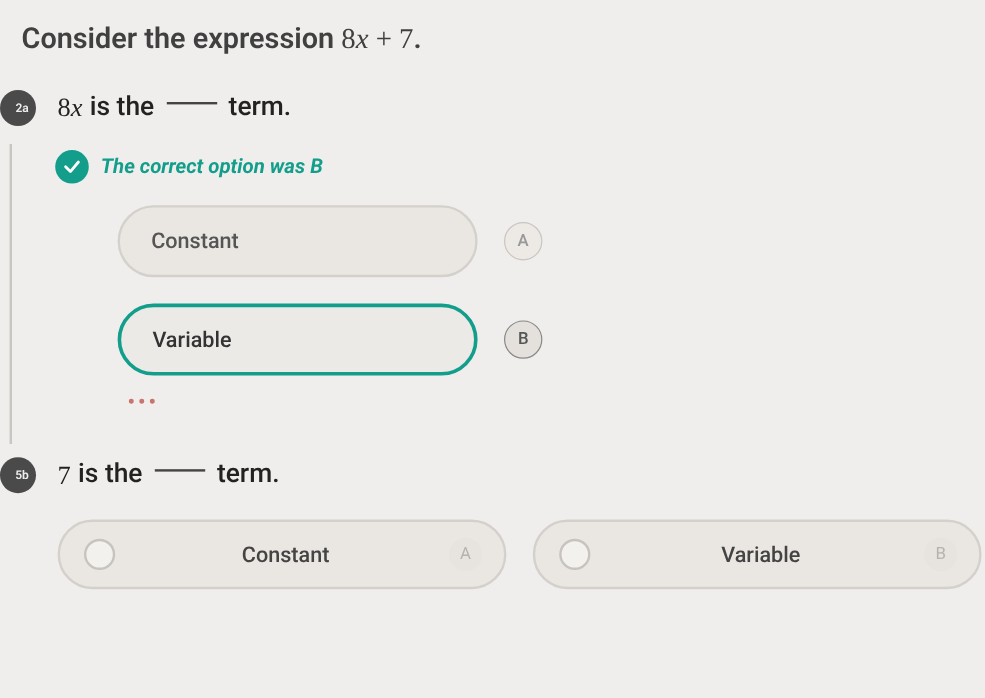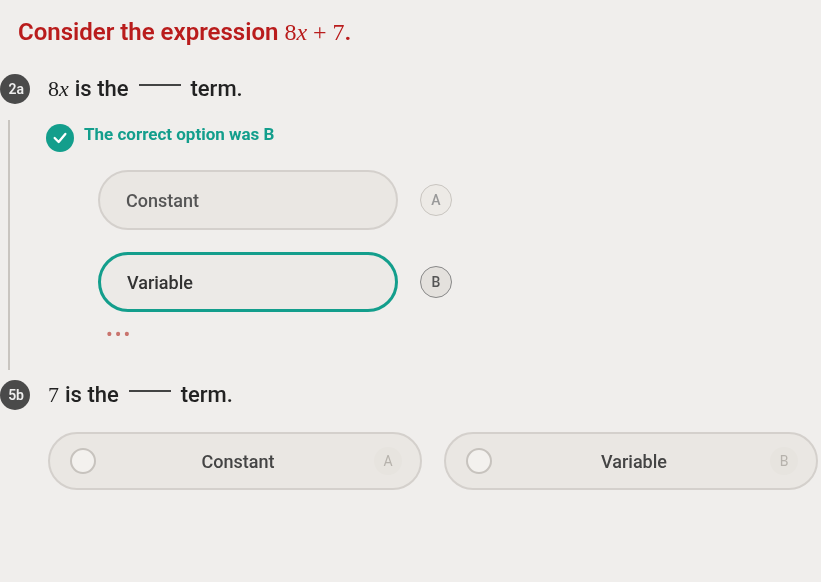--- a/index.html
+++ b/index.html
@@ -11,63 +11,64 @@
     overflow: hidden;
     color: #2a2a2a;
     position: relative;
   }
   .content {
     padding: 18px 0 0 18px;
   }
   .title {
     font-size: 24px;
     font-weight: 600;
-    color: #b91c1c;
+    color: #404040;
     margin-bottom: 28px;
   }
   .title .expr { font-family: Georgia, 'Times New Roman', serif; font-weight: 400; }
   .title .expr i { font-style: italic; }
   .section {
     position: relative;
     margin-bottom: 34px;
   }
   .badge {
     position: absolute;
     left: -18px;
     top: 0;
     width: 30px; height: 30px;
     background: #4a4a4a;
     color: #eee;
     border-radius: 50%;
     display: flex; align-items: center; justify-content: flex-end;
-    font-size: 14px; font-weight: 600;
+    font-size: 10px; font-weight: 600;
     padding-right: 6px;
   }
   .q-text {
     font-size: 22px;
     font-weight: 500;
     color: #222;
     padding-left: 30px;
     display: flex; align-items: center; gap: 6px;
     min-height: 30px;
     line-height: 30px;
   }
   .q-text .expr { font-family: Georgia,'Times New Roman',serif; }
   .q-text .blank {
     display: inline-block;
     width: 42px;
     border-bottom: 2px solid #444;
     margin: 0 4px;
     transform: translateY(-4px);
   }
   .feedback {
-    display: flex; gap: 10px;
+    display: flex; align-items: center; gap: 10px;
     padding-left: 28px;
     margin-top: 20px;
     margin-bottom: 18px;
+    font-style: italic;
   }
   .check-icon {
     width: 28px; height: 28px;
     background: #139e8c;
     border-radius: 50%;
     display: flex; align-items: center; justify-content: center;
   }
   .check-icon svg { width: 16px; height: 16px; }
   .feedback-text {
     color: #139e8c;

